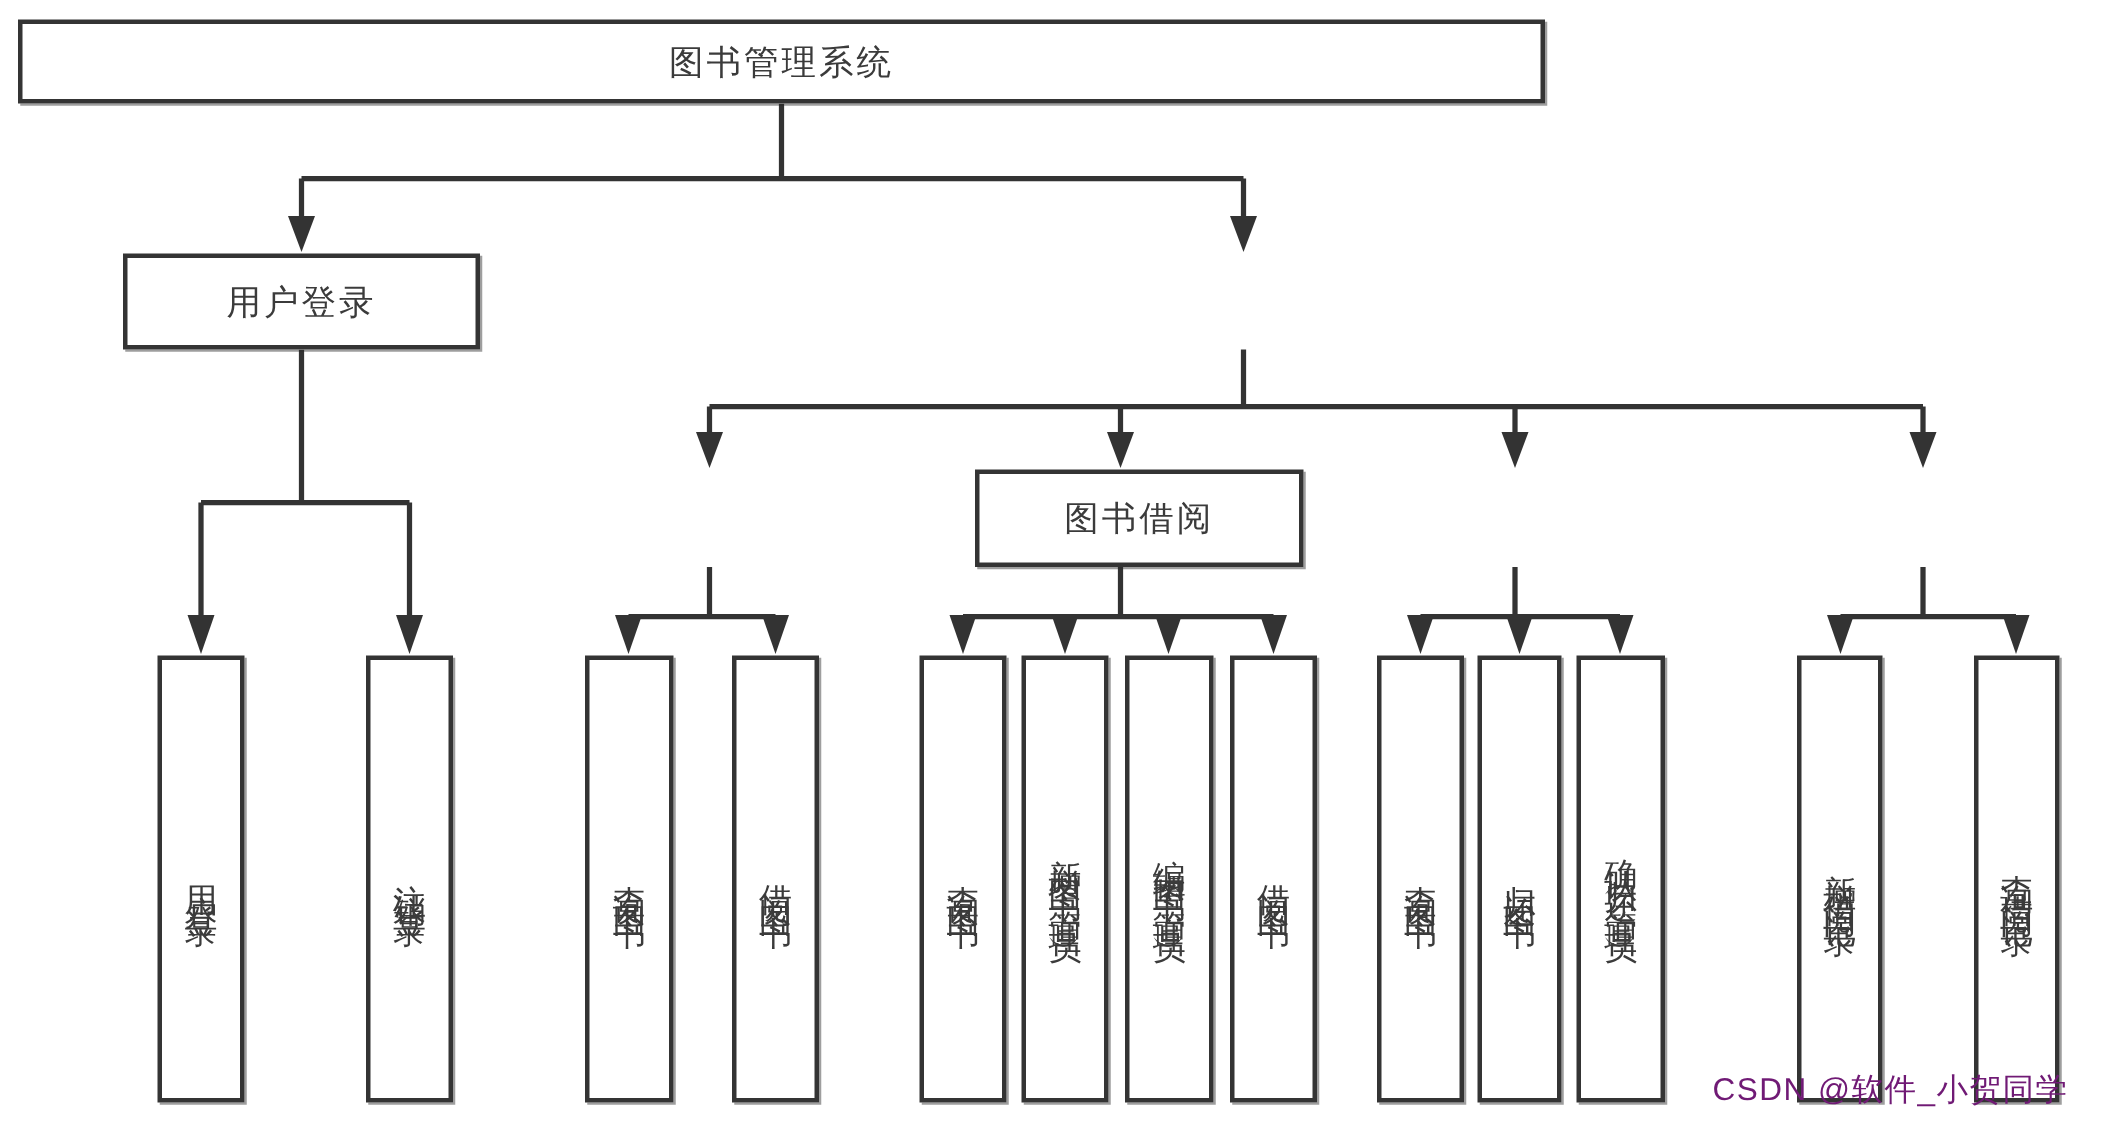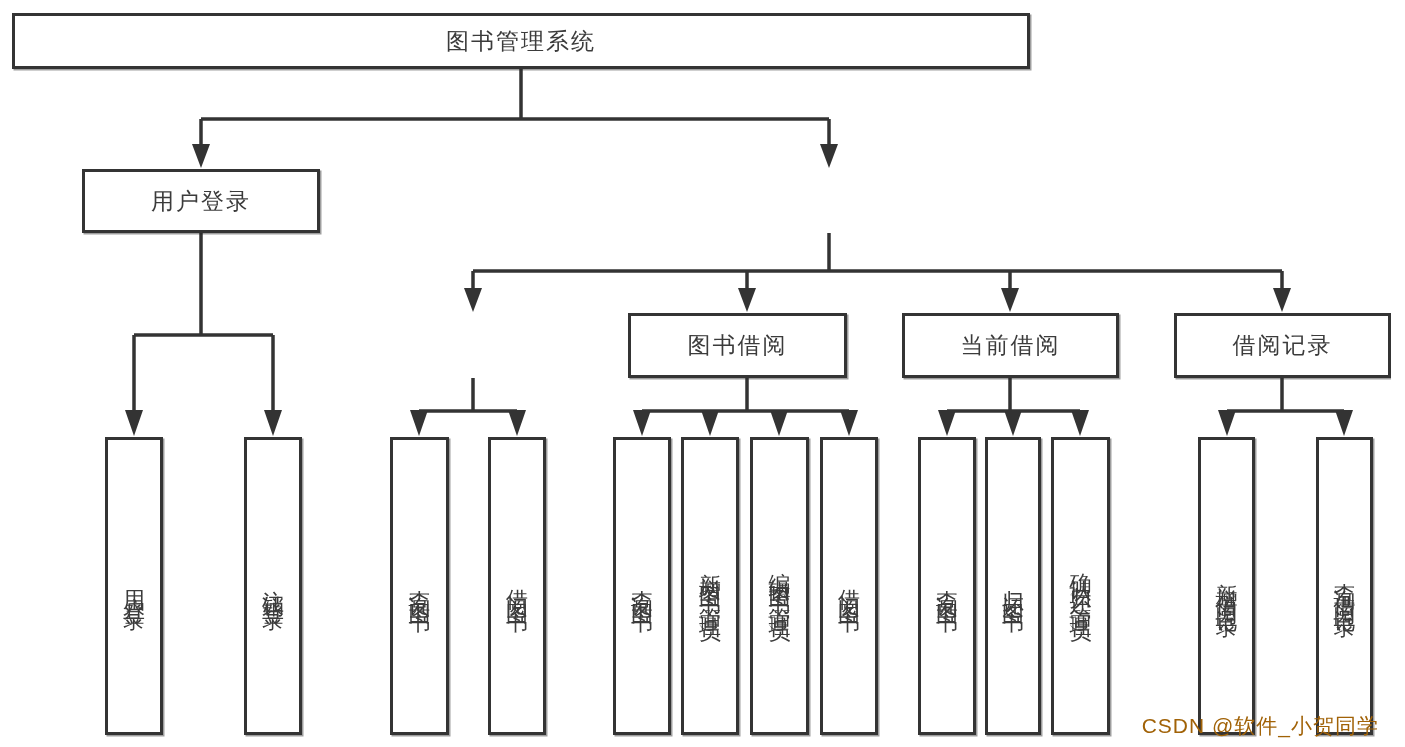--- a/index.html
+++ b/index.html
@@ -13,21 +13,21 @@
     border:3px solid #343434; display:flex; align-items:center; justify-content:center;
     color:#3b3b3b; box-shadow:1.5px 1.5px 0 rgba(40,40,40,0.45);
   }
   .hbox { font-size:23px; letter-spacing:2px; }
   .vbox .vtext {
     writing-mode:vertical-rl; text-orientation:mixed;
     font-size:22px; letter-spacing:7px; line-height:1; color:#3b3b3b;
   }
   .watermark {
     position:absolute; right:12px; bottom:7px; font-size:21px;
-    color:#a16207; letter-spacing:1px; z-index:5; white-space:nowrap;
+    color:#701a75; letter-spacing:1px; z-index:5; white-space:nowrap;
   }
 </style>
 </head>
 <body>
 
 <div class="canvas">
 
   <svg class="wires" width="1405" height="747" viewBox="0 0 1405 747">
     <g stroke="#333333" stroke-width="3.5" fill="none">
 
@@ -81,28 +81,22 @@
   </svg>
 
   <div class="box hbox" style="left:12px;top:13px;width:1018px;height:56px">
     <span>图书管理系统</span>
   </div>
 
   <div class="box hbox" style="left:82px;top:169px;width:238px;height:64px">
     <span>用户登录</span>
   </div>
 
-  <div class="box hbox" style="left:628px;top:313px;width:219px;height:65px">
+  <div class="box hbox" style="left:650px;top:313px;width:219px;height:65px">
     <span>图书借阅</span>
-  </div>
-  <div class="box hbox" style="left:902px;top:313px;width:217px;height:65px">
-    <span>当前借阅</span>
-  </div>
-  <div class="box hbox" style="left:1174px;top:313px;width:217px;height:65px">
-    <span>借阅记录</span>
   </div>
 
   <div class="box vbox" style="left:105px;top:437px;width:58px;height:298px">
     <span class="vtext">用户登录</span>
   </div>
   <div class="box vbox" style="left:244px;top:437px;width:58px;height:298px">
     <span class="vtext">注销登录</span>
   </div>
 
   <div class="box vbox" style="left:390px;top:437px;width:59px;height:298px">

